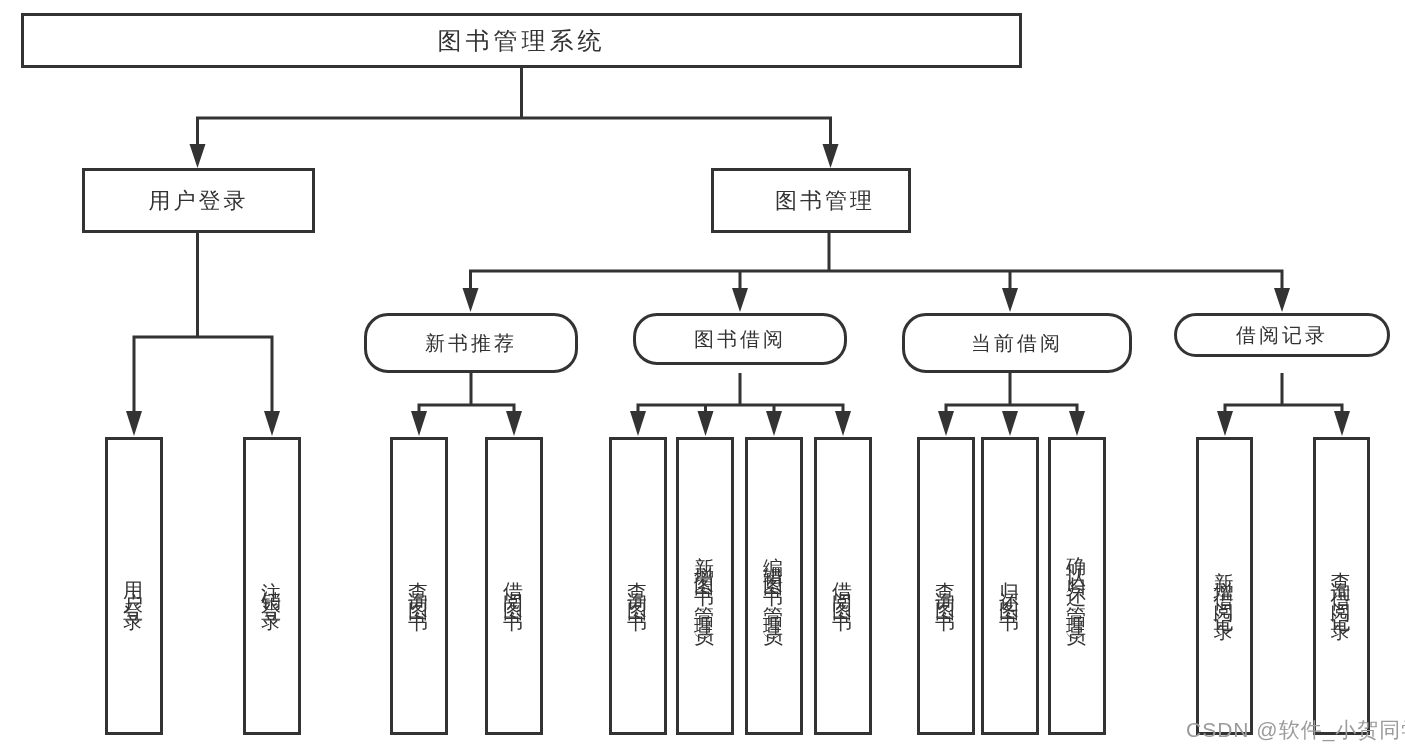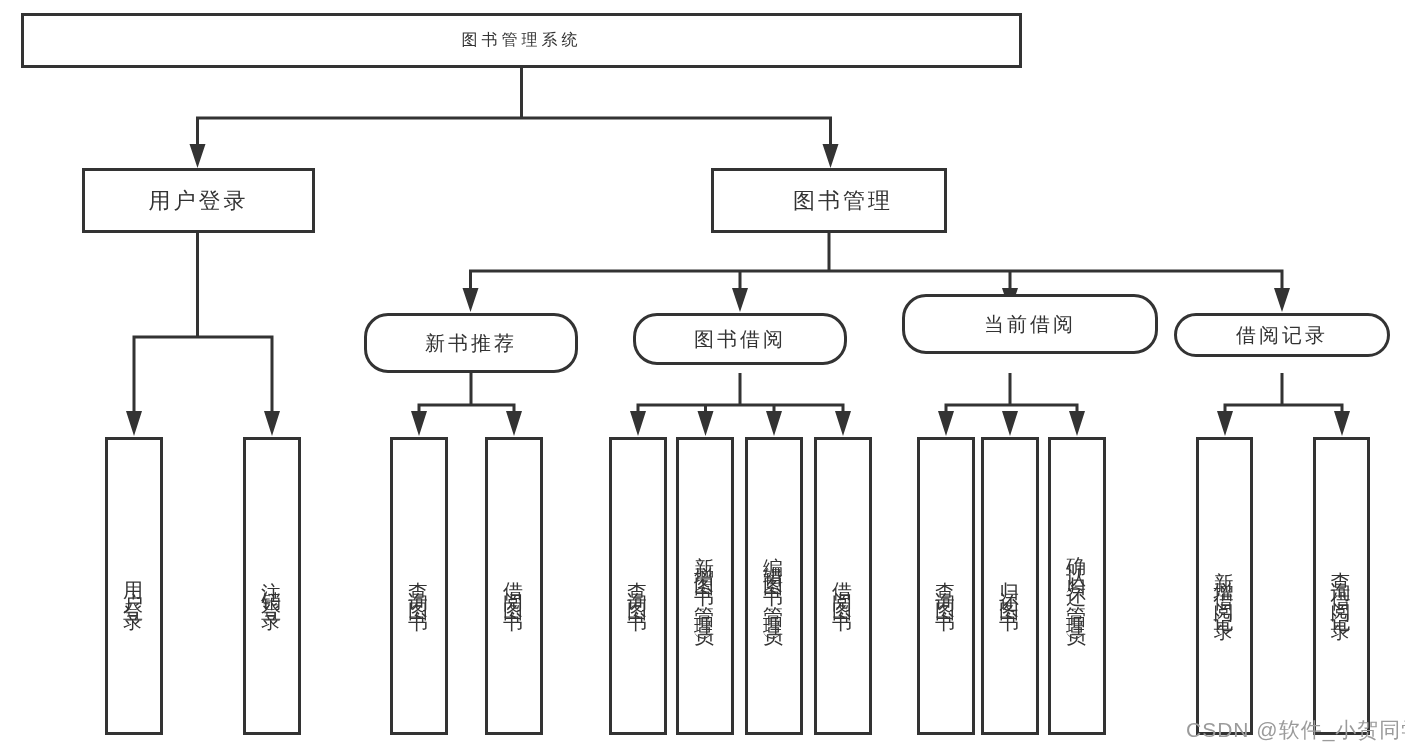--- a/index.html
+++ b/index.html
@@ -15,21 +15,21 @@
   .hbox {
     position:absolute;
     border:3px solid #333333;
     background:#ffffff;
     display:flex; align-items:center; justify-content:center;
     box-sizing:border-box;
     z-index:2;
     letter-spacing:3px;
     white-space:nowrap;
   }
-  .hbox.lv1 { font-size:16px; letter-spacing:4px; }
+  .hbox.lv1 { font-size:24px; letter-spacing:4px; }
   .hbox.lv2 { font-size:22px; }
   .hbox.lv3 { font-size:20px;border-radius:24px; }
   .vbox {
     position:absolute;
     border:3px solid #333333;
     background:#ffffff;
     box-sizing:border-box;
     z-index:2;
     width:58px; top:437px; height:298px;
   }
@@ -110,25 +110,25 @@
       M938 411 L954 411 L946 436 Z
       M1002 411 L1018 411 L1010 436 Z
       M1069 411 L1085 411 L1077 436 Z
       M1217 411 L1233 411 L1225 436 Z
       M1334 411 L1350 411 L1342 436 Z"></path>
   </svg>
 
   <div class="hbox lv1" style="left:21px; top:13px; width:1001px; height:55px;">图书管理系统</div>
 
   <div class="hbox lv2" style="left:82px; top:168px; width:233px; height:65px;">用户登录</div>
-  <div class="hbox lv2" style="left:711px; top:168px; width:236px; height:65px;padding-left:28px;">图书管理</div>
+  <div class="hbox lv2" style="left:711px; top:168px; width:200px; height:65px;padding-left:28px;">图书管理</div>
 
   <div class="hbox lv3" style="left:364px; top:313px; width:214px; height:60px;">新书推荐</div>
   <div class="hbox lv3" style="left:633px; top:313px; width:214px; height:52px;">图书借阅</div>
-  <div class="hbox lv3" style="left:902px; top:294px; width:256px; height:60px;">当前借阅</div>
+  <div class="hbox lv3" style="left:902px; top:313px; width:230px; height:60px;">当前借阅</div>
   <div class="hbox lv3" style="left:1174px; top:313px; width:216px; height:44px;">借阅记录</div>
 
   <div class="vbox" style="left:105px;">
     <span>用户登录</span>
   </div>
   <div class="vbox" style="left:243px;">
     <span>注销登录</span>
   </div>
 
   <div class="vbox" style="left:390px;">

